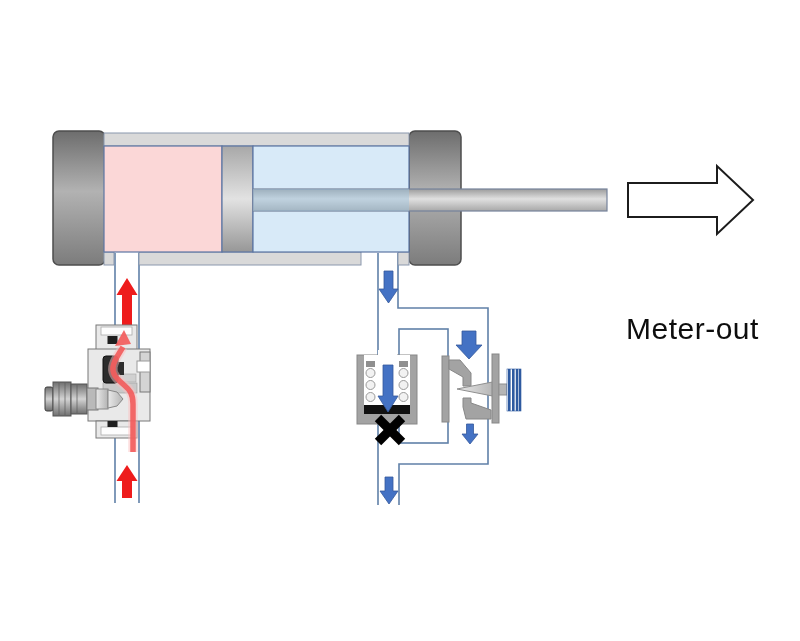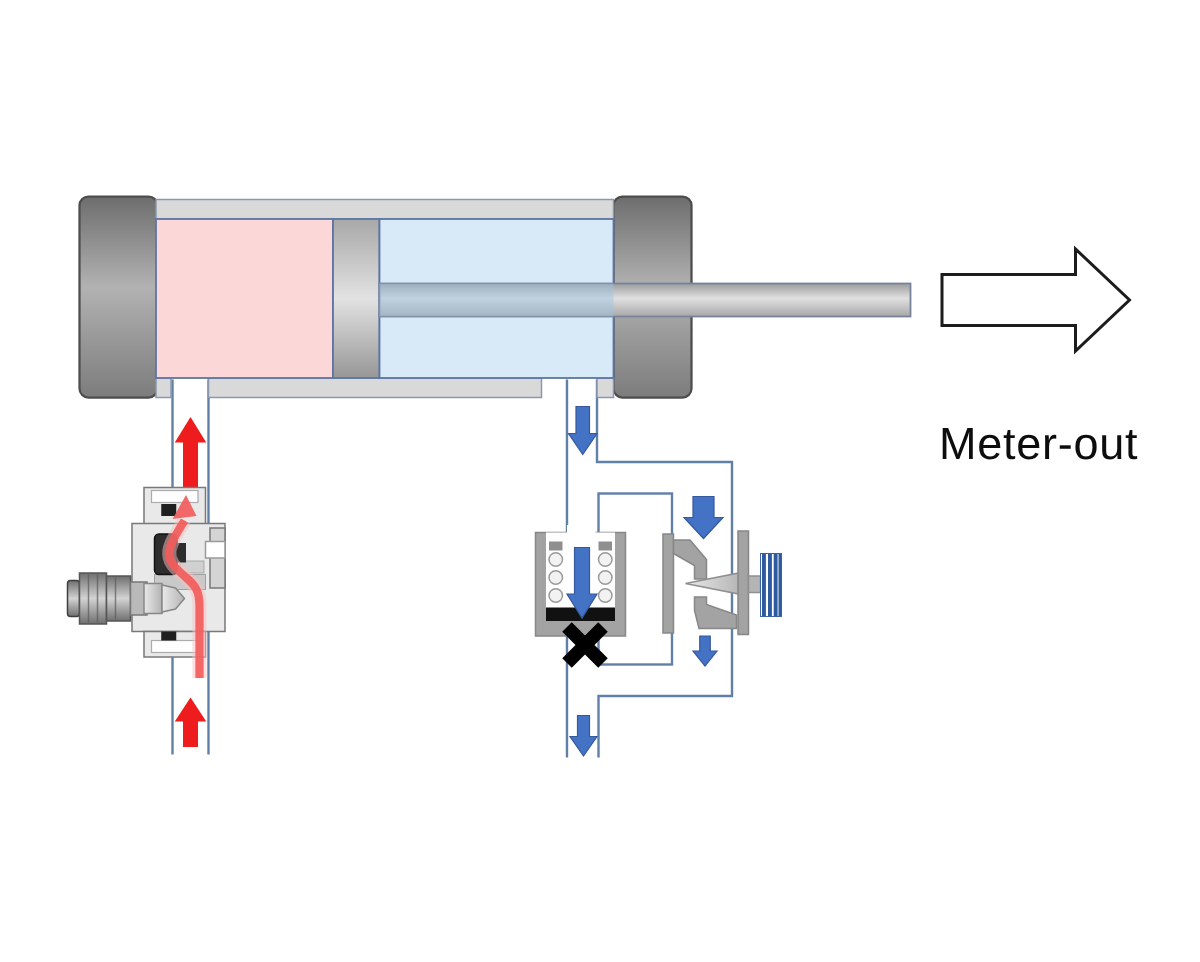--- a/index.html
+++ b/index.html
@@ -1,19 +1,19 @@
 <!DOCTYPE html>
 <html><head>
 <meta charset="utf-8">
 <style>
   html,body{margin:0;padding:0;background:#ffffff;}
   .stage{position:relative;width:800px;height:641px;background:#ffffff;overflow:hidden;
          font-family:"Liberation Sans", sans-serif;}
   .stage svg{position:absolute;left:0;top:0;}
-  .meter-label{position:absolute;left:626px;top:280px;width:170px;
+  .meter-label{position:absolute;left:626px;top:312px;width:170px;
                font-size:30px;color:#0d0d0d;font-weight:400;letter-spacing:0.5px;}
 </style>
 </head>
 <body>
 
 <div class="stage">
 
 <svg width="800" height="641" viewBox="0 0 800 641">
   <defs>
     <linearGradient id="capGrad" x1="0" y1="0" x2="0" y2="1">

